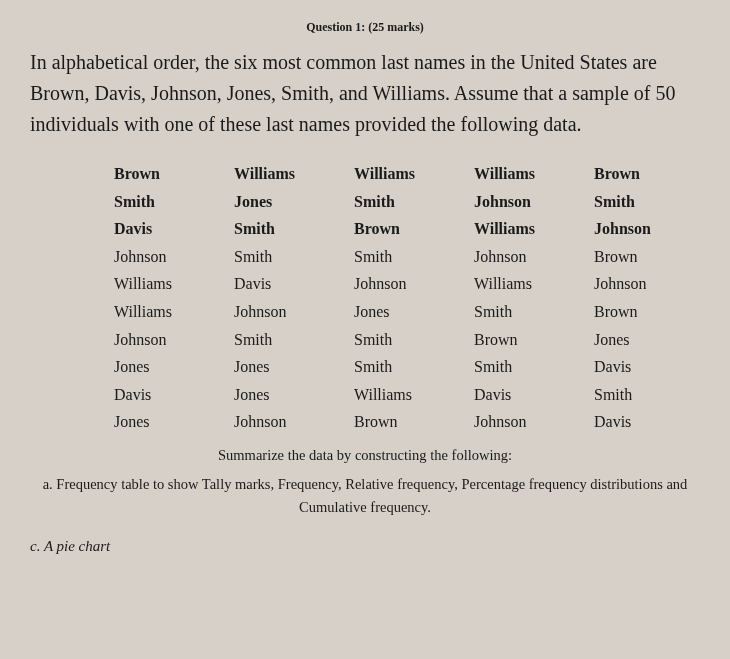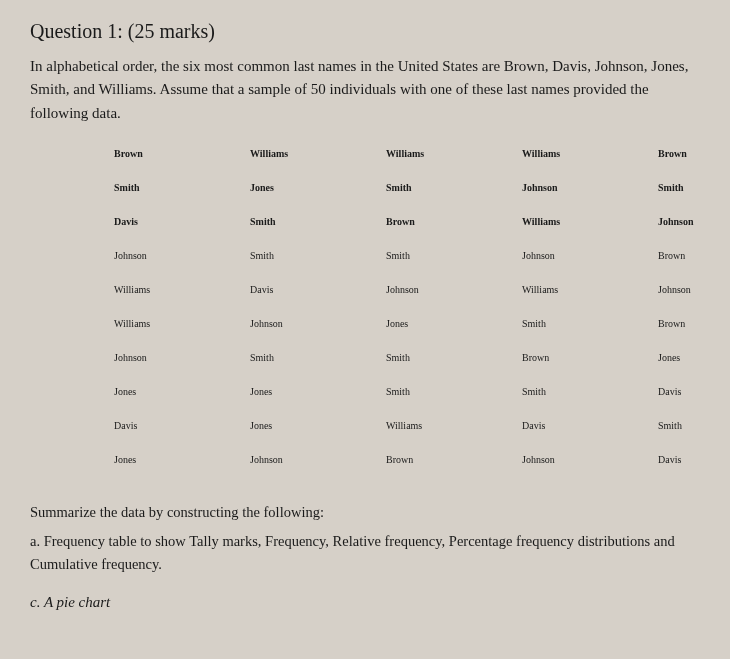--- a/index.html
+++ b/index.html
@@ -11,52 +11,54 @@
     body {
       background-color: #d6d0c8;
       font-family: Georgia, 'Times New Roman', serif;
       padding: 20px 30px;
       width: 730px;
       min-height: 659px;
       color: #1a1a1a;
     }
 
     .question-title {
-      font-weight: normal;
-      font-size: 20px;
+      font-weight: bold;
+      font-size: 12px;
       margin-bottom: 12px;
+      text-align: center;
     }
 
     .intro-text {
-      font-size: 15px;
+      font-size: 20px;
       line-height: 1.55;
       margin-bottom: 20px;
     }
 
     .data-grid {
       display: grid;
       grid-template-columns: repeat(5, 120px);
-      gap: 16px;
+      gap: 0;
       margin-left: 80px;
-      margin-bottom: 32px;
-      font-size: 10px;
+      margin-bottom: 8px;
+      font-size: 16px;
       line-height: 1.6;
     }
 
     .data-cell {
       padding: 1px 4px;
     }
 
     .summary-section {
       font-size: 14.5px;
       line-height: 1.6;
     }
 
     .summary-line {
       margin-bottom: 6px;
+      text-align: center;
     }
 
     .italic-text {
       font-style: italic;
     }
 
     .part-label {
       font-size: 15px;
       margin-top: 14px;
       margin-bottom: 4px;

